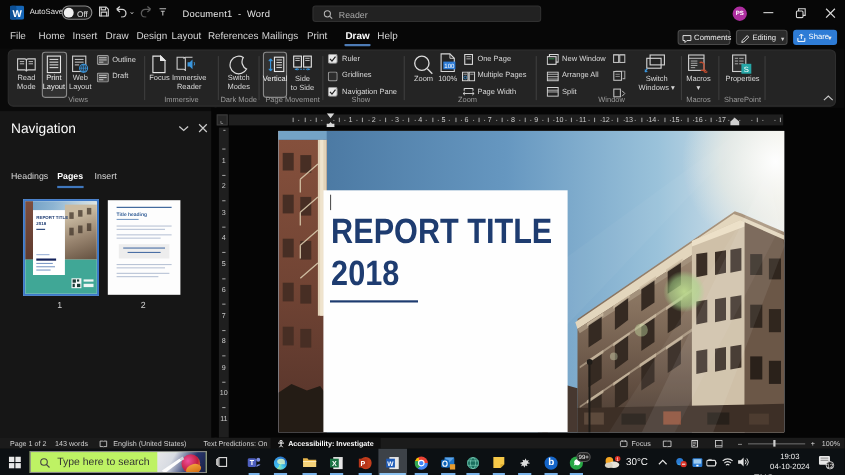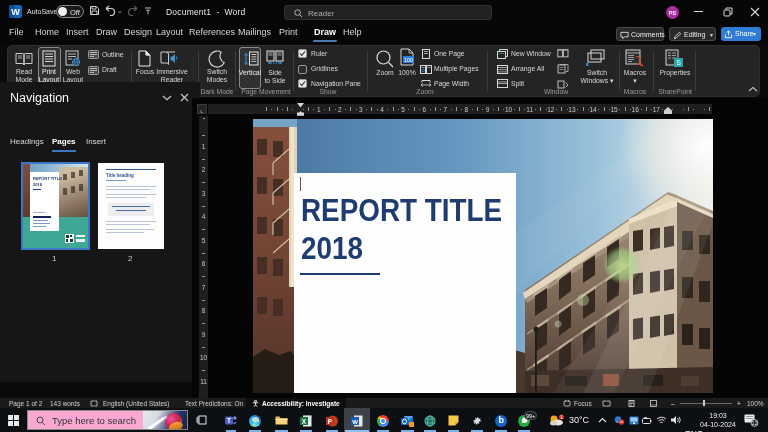--- a/index.html
+++ b/index.html
@@ -7,21 +7,21 @@
 #win{position:relative;width:768px;height:432px;background:#0a0a0a}
 
 #titlebar{position:absolute;left:0;top:0;width:768px;height:24px;background:#070707;color:#ddd}
 #menurow{position:absolute;left:0;top:24px;width:768px;height:20px;background:#070707}
 .tab{position:absolute;top:3px;font-size:9px;color:#d6d6d6}
 #ribbon{position:absolute;left:7px;top:45px;width:753px;height:52px;background:#242424;border:1px solid #2e2e2e;border-radius:5px;color:#dadada}
 .gsep{position:absolute;top:5px;height:40px;width:1px;background:#3d3d3d}
 .glabel{position:absolute;top:41.5px;font-size:6.8px;color:#9a9a9a;text-align:center;white-space:nowrap}
 .blab{position:absolute;font-size:6.8px;color:#d8d8d8;text-align:center;line-height:8px;white-space:pre-line}
 .srow{position:absolute;font-size:6.8px;color:#d8d8d8;white-space:nowrap}
-#navpane{position:absolute;left:0;top:82px;width:200px;height:300px;background:#161616;color:#e6e6e6}
+#navpane{position:absolute;left:0;top:101px;width:200px;height:300px;background:#161616;color:#e6e6e6}
 #canvas{position:absolute;left:192px;top:98px;width:576px;height:300px;background:#050505;overflow:hidden}
 #statusbar{position:absolute;left:0;top:398px;width:768px;height:10px;background:#1b1b1b;color:#cfcfcf;font-size:6.5px}
 #taskbar{position:absolute;left:0;top:408px;width:768px;height:24px;background:#0c1013}
 .sb{position:absolute;top:1.5px;white-space:nowrap}
 </style></head>
 <body>
 <div id="win">
 <div id="titlebar">
  <svg class="abs" style="left:9px;top:5px" width="13" height="13" viewBox="0 0 13 13">
         <rect x="0" y="0" width="13" height="13" rx="2" fill="#1566b7"></rect>
@@ -639,21 +639,21 @@
  <div class="sb" style="left:737px;color:#e0e0e0">+</div>
  <div class="sb" style="left:747px">100%</div>
 </div>
 <div id="taskbar">
  <svg class="abs" style="left:8px;top:6.5px" width="11" height="11" viewBox="0 0 11 11">
         <rect x="0" y="0" width="5" height="5" fill="#e8e8e8"></rect>
         <rect x="6" y="0" width="5" height="5" fill="#e8e8e8"></rect>
         <rect x="0" y="6" width="5" height="5" fill="#e8e8e8"></rect>
         <rect x="6" y="6" width="5" height="5" fill="#e8e8e8"></rect>
       </svg>
- <div class="abs" style="left:27px;top:2px;width:161px;height:20px;background:#f9a8d4;border:1px solid #888;overflow:hidden">
+ <div class="abs" style="left:27px;top:2px;width:161px;height:20px;background:#bef264;border:1px solid #888;overflow:hidden">
   <svg class="abs" style="left:8px;top:5px" width="10" height="10" viewBox="0 0 10 10" fill="none" stroke="#444" stroke-width="1">
           <circle cx="4" cy="4" r="3"></circle>
           <path d="M6.3 6.3L9 9"></path>
         </svg>
   <div class="abs" style="left:24px;top:4px;font-size:9.5px;color:#333">Type here to search</div>
   <div class="abs" style="left:115px;top:0;width:46px;height:20px;background:linear-gradient(120deg,#e8e8ea 0%,#d7dbe2 30%,#27356e 65%,#171c3a 100%)">
     <div class="abs" style="left:22px;top:2px;width:17px;height:17px;border-radius:50%;background:radial-gradient(circle at 35% 35%,#ef4f9c,#c2203f 55%,#e88b1e 90%)"></div>
     <div class="abs" style="left:26px;top:11px;width:14px;height:9px;border-radius:50%;background:linear-gradient(180deg,#f0a23c,#d2690f);transform:rotate(-18deg)"></div>
     <svg class="abs" style="left:2px;top:2px" width="26" height="17" viewBox="0 0 26 17">
             <path d="M2 15 L18 4 l2.5 1.5 L5 17z" fill="#fdfdfd"></path>

